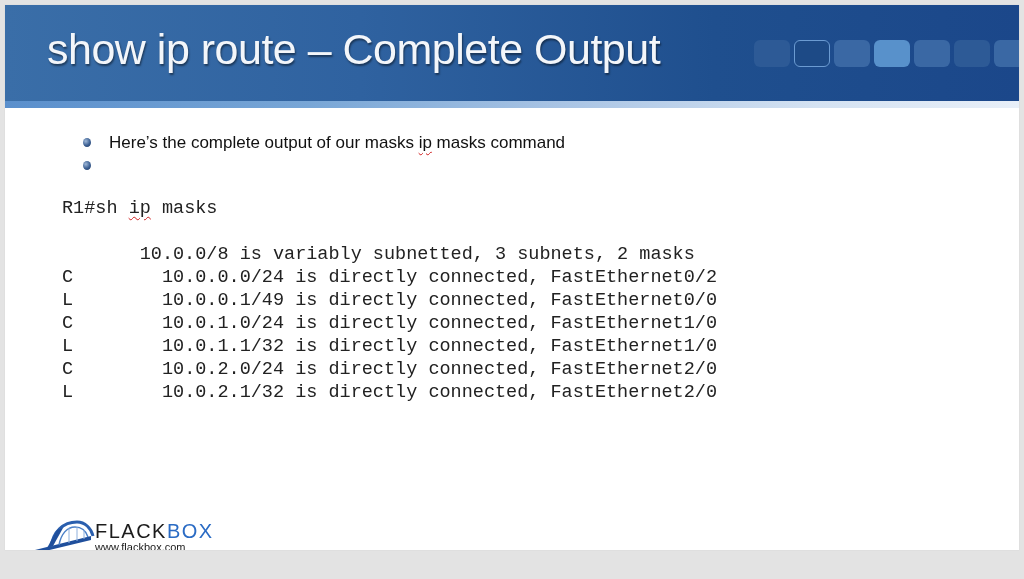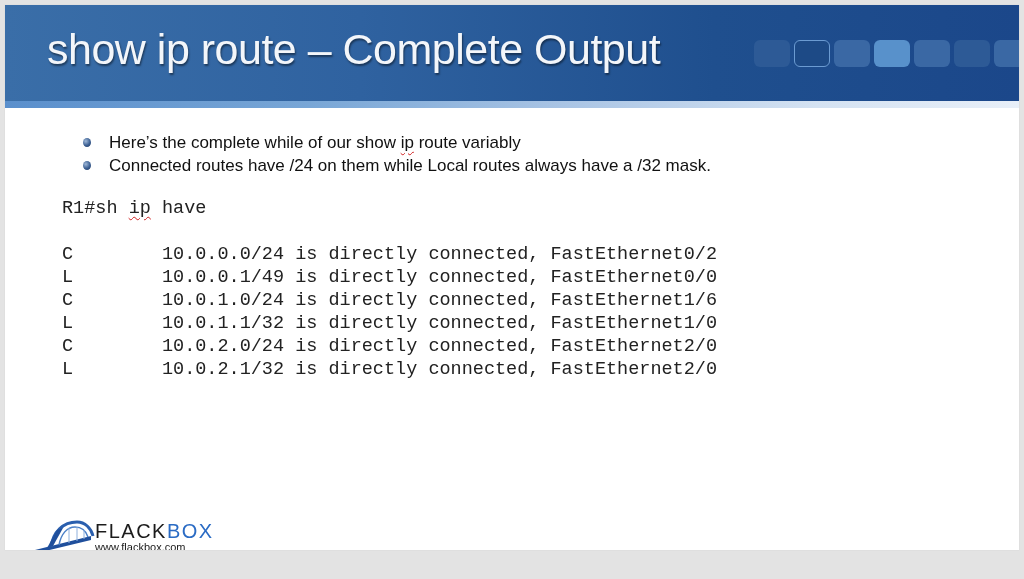--- a/index.html
+++ b/index.html
@@ -44,33 +44,33 @@
       <div class="tile t-mid"></div>
       <div class="tile t-dim"></div>
       <div class="tile t-mid"></div>
     </div>
     <div class="header-strip"></div>
   </div>
 
   <ul class="bullets">
     <li class="bullet">
       <span class="bullet-dot"></span>
-      <span>Here’s the complete while of our show </span><span class="squiggle">ip</span><span> route variably</span>
+      <span>Here’s the complete output of our masks </span><span class="squiggle">ip</span><span> masks command</span>
     </li>
     <li class="bullet">
       <span class="bullet-dot"></span>
-      <span>Connected routes have /24 on them while Local routes always have a /32 mask.</span>
     </li>
   </ul>
 
   <div class="cli">
-    <div class="cli-line prompt"><span>R1#sh </span><span class="squiggle">ip</span><span> have</span></div>
+    <div class="cli-line prompt"><span>R1#sh </span><span class="squiggle">ip</span><span> masks</span></div>
+    <div class="cli-line">       10.0.0/8 is variably subnetted, 3 subnets, 2 masks</div>
     <div class="cli-line"><span>C</span>        <span>10.0.0.0/24 is directly connected, FastEthernet0/2</span></div>
     <div class="cli-line"><span>L</span>        <span>10.0.0.1/49 is directly connected, FastEthernet0/0</span></div>
-    <div class="cli-line"><span>C</span>        <span>10.0.1.0/24 is directly connected, FastEthernet1/6</span></div>
+    <div class="cli-line"><span>C</span>        <span>10.0.1.0/24 is directly connected, FastEthernet1/0</span></div>
     <div class="cli-line"><span>L</span>        <span>10.0.1.1/32 is directly connected, FastEthernet1/0</span></div>
     <div class="cli-line"><span>C</span>        <span>10.0.2.0/24 is directly connected, FastEthernet2/0</span></div>
     <div class="cli-line"><span>L</span>        <span>10.0.2.1/32 is directly connected, FastEthernet2/0</span></div>
   </div>
 
   <div class="logo">
     <svg width="62" height="36" viewBox="0 0 62 36" style="position:absolute;left:0;top:2px;">
       <path d="M2 32 L58 18 L58 22 L4 35 Z" fill="#1f4f9c"></path>
       <path d="M18 29 C20 14 30 4 44 4 C52 4 58 10 60 18" stroke="#2a5fae" stroke-width="3" fill="none"></path>
       <path d="M26 27 C28 16 34 9 42 9 C49 9 53 13 55 19" stroke="#4b80c8" stroke-width="1.5" fill="none"></path>

